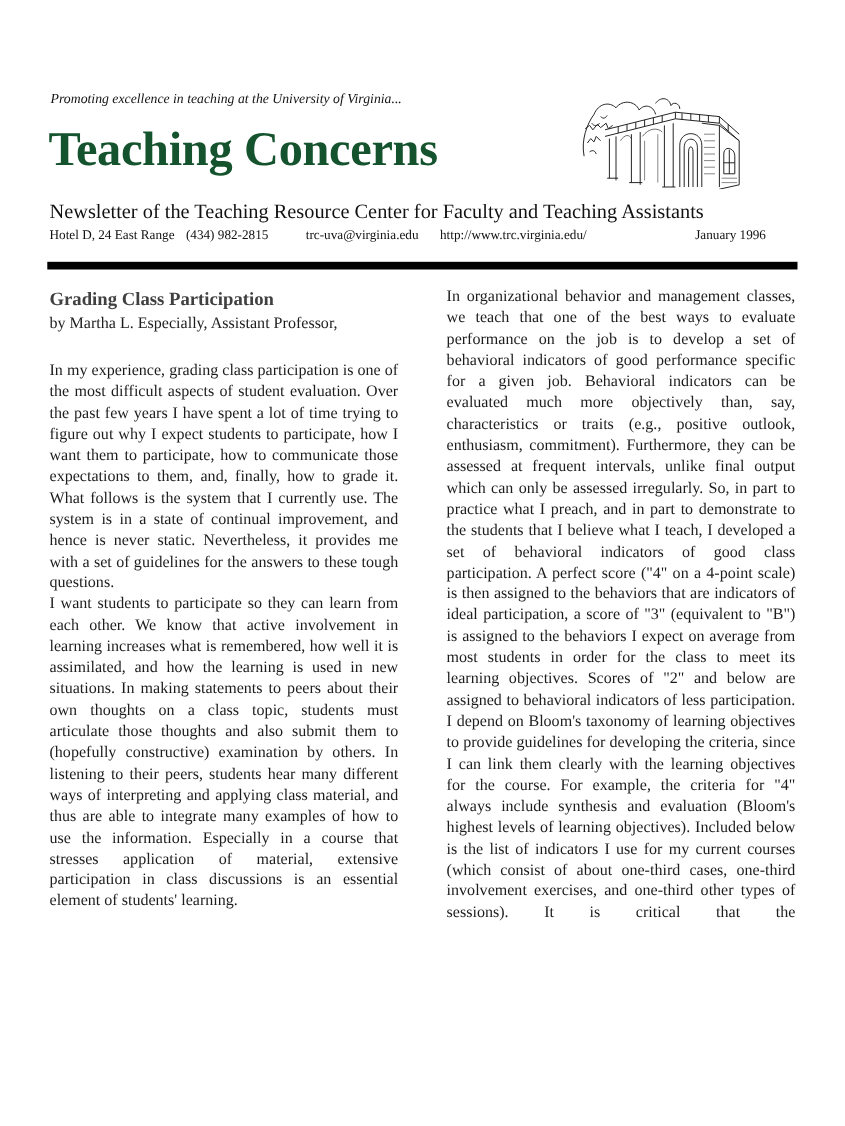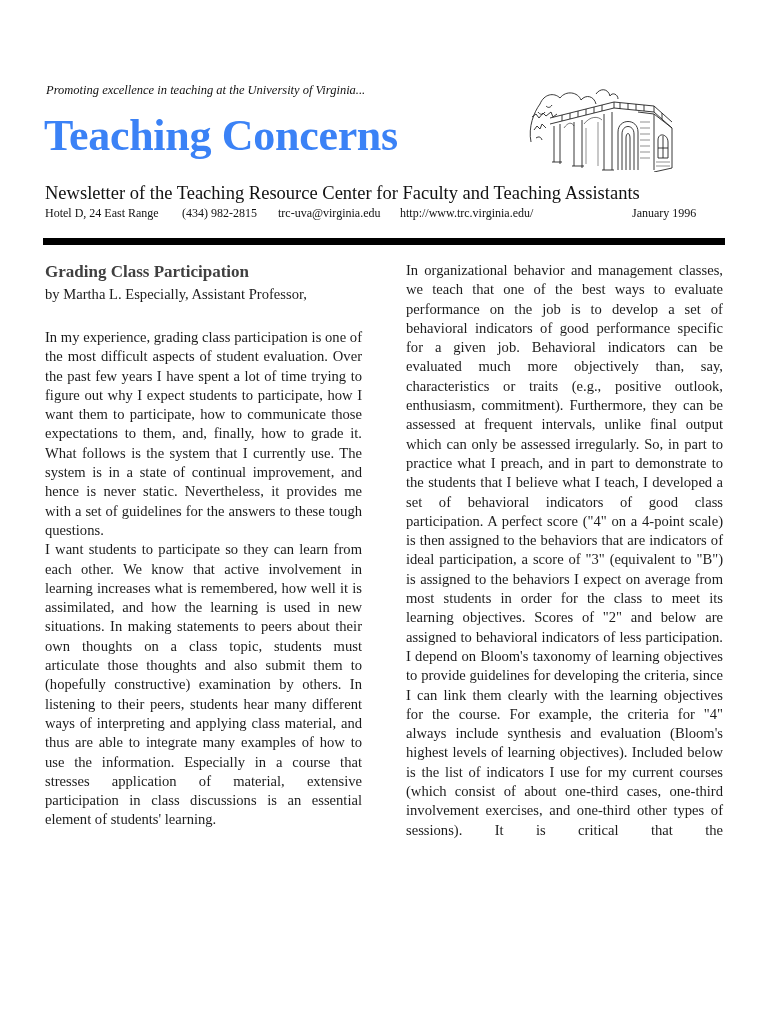--- a/index.html
+++ b/index.html
@@ -23,21 +23,21 @@
       font-style: italic;
       color: #111;
       white-space: nowrap;
     }
     .masthead {
       position: absolute;
       left: 44px;
       top: 112px;
       font-size: 44px;
       font-weight: bold;
-      color: #3b82f6;
+      color: #14532d;
       letter-spacing: -0.3px;
       white-space: nowrap;
       line-height: 1.1;
     }
     .illustration {
       position: absolute;
       left: 526px;
       top: 82px;
       width: 150px;
       height: 90px;
@@ -135,21 +135,21 @@
 
     <path d="M38 46 c4 -6 8 -6 10 -2 M58 42 c6 -8 14 -8 18 -4" stroke-width="0.6"></path>
     <path d="M60 46 V82 M72 40 V84" stroke-width="0.5"></path>
   </svg>
 </div>
 
 <div class="subtitle">Newsletter of the Teaching Resource Center for Faculty and Teaching Assistants</div>
 
 <div class="contact-row">
   <span style="left:0">Hotel D, 24 East Range</span>
-  <span style="left:137px">(434) 982-2815</span>
+  <span style="left:124px">(434) 982-2815</span>
   <span style="left:233px">trc-uva@virginia.edu</span>
   <span style="left:355px">http://www.trc.virginia.edu/</span>
   <span style="left:587px">January 1996</span>
 </div>
 
 <div class="rule"></div>
 
 <div class="col col-left">
   <h1 class="article-title">Grading Class Participation</h1>
   <p class="byline" style="margin-top:1px">by Martha L. Especially, Assistant Professor,</p>

